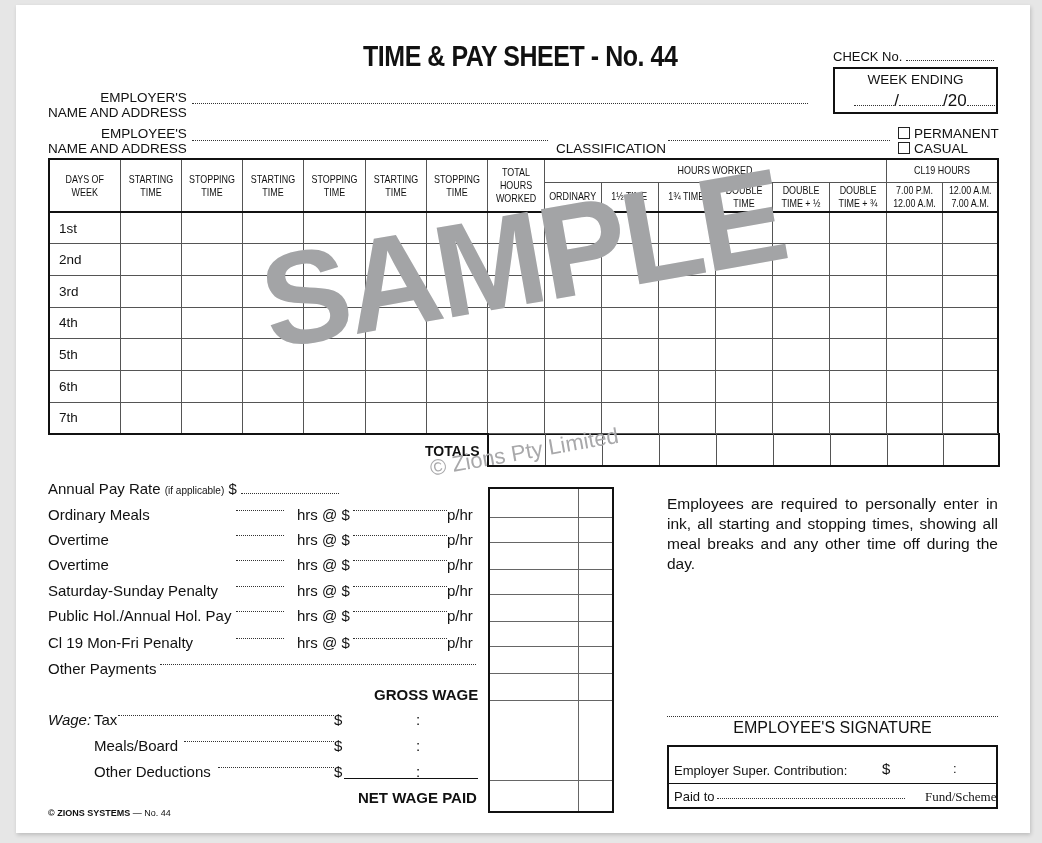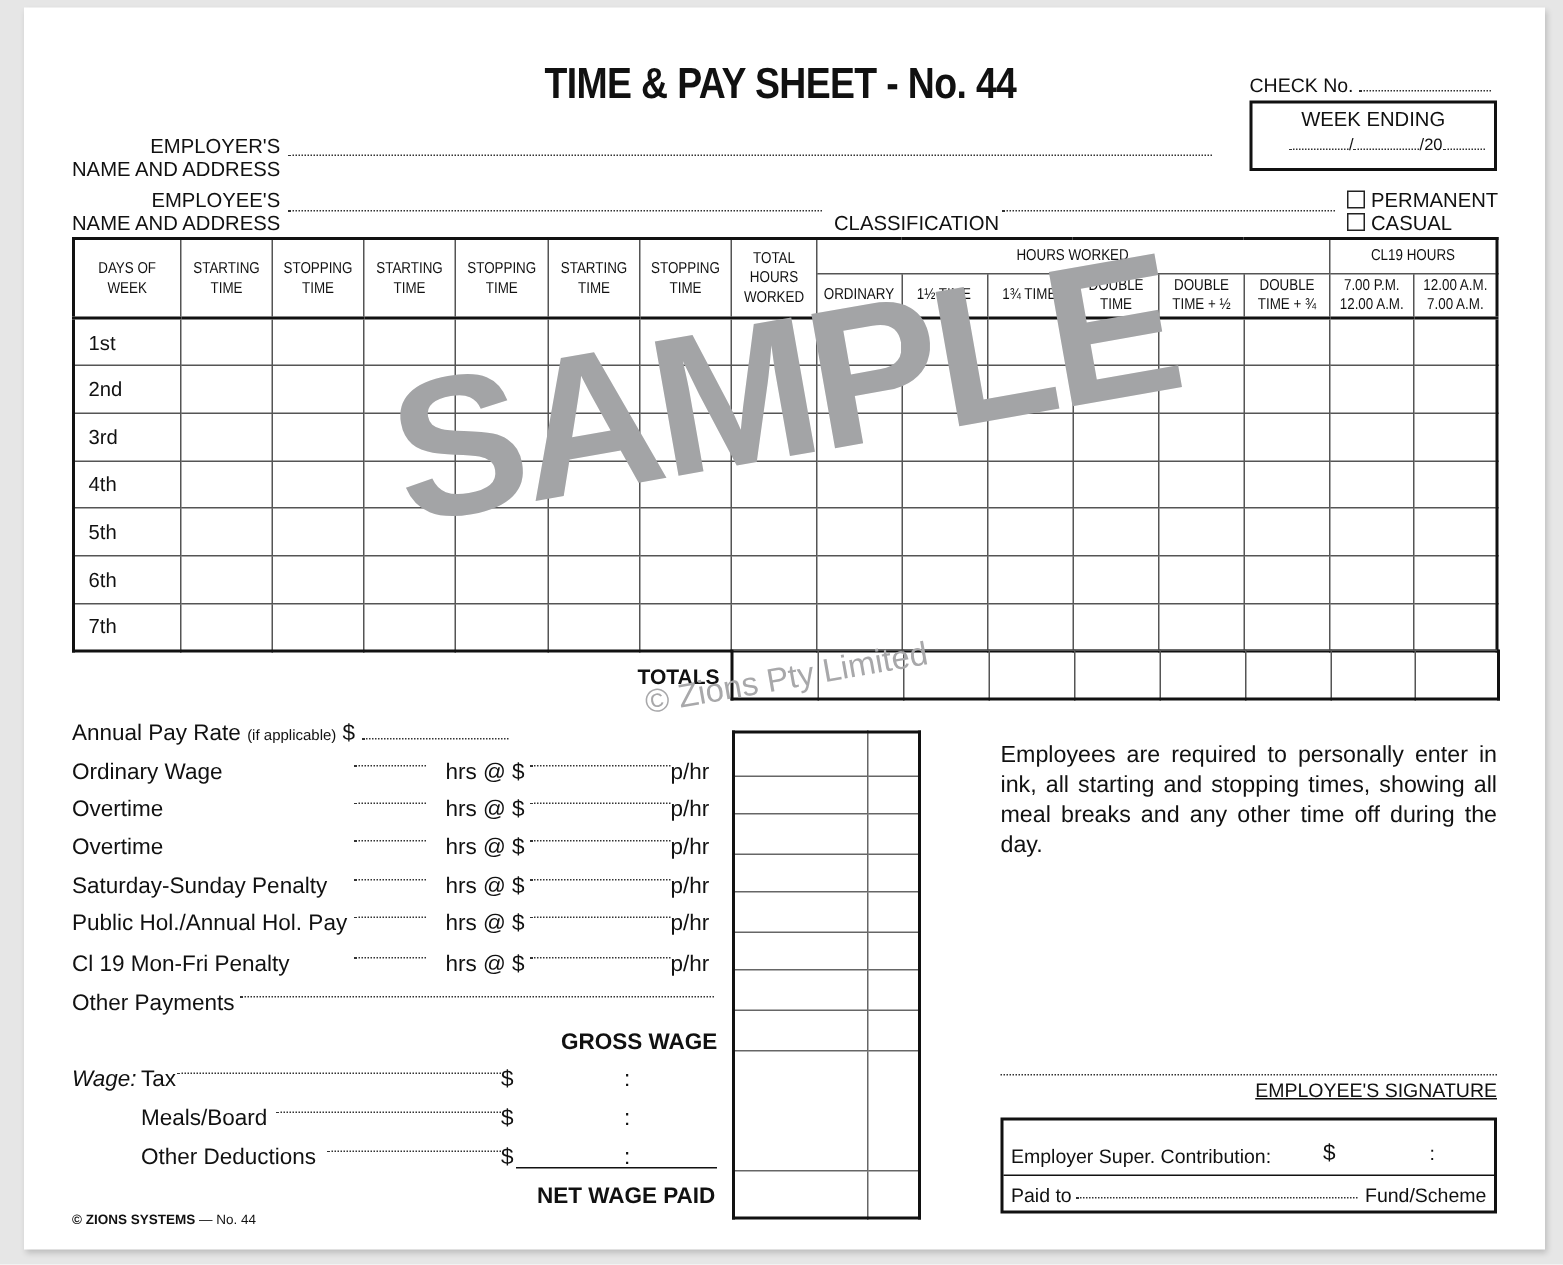--- a/index.html
+++ b/index.html
@@ -6,21 +6,21 @@
   html, body { width: 1042px; height: 843px; overflow: hidden; }
   body { background: #e6e6e6; font-family: "Liberation Sans", sans-serif; color: #111; position: relative; }
   .sheet { position: absolute; left: 16px; top: 5px; width: 1014px; height: 828px; background: #fff; box-shadow: 1px 2px 4px rgba(0,0,0,0.18); }
   .abs { position: absolute; }
   .title { left: 363px; top: 40px; font-size: 29px; font-weight: bold; letter-spacing: -0.5px; transform: scaleX(0.86); transform-origin: left top; white-space: nowrap; }
   .lbl { font-size: 13.5px; line-height: 15px; white-space: nowrap; text-align: right; }
   .dots { border-bottom: 1px dotted #333; display: inline-block; }
   .check-no { left: 833px; top: 49px; font-size: 13px; }
   .week-box { left: 833px; top: 67px; width: 165px; height: 47px; border: 2px solid #111; text-align: center; font-size: 13.5px; }
   .week-box .we-label { margin-top: 3px; display: block; }
-  .week-date { margin-top: 4px; font-size: 11px; padding-left: 18px; }
+  .week-date { margin-top: 4px; font-size: 17px; padding-left: 18px; }
   .cbox { display: inline-block; width: 12px; height: 12px; border: 1px solid #222; vertical-align: -1px; margin-right: 4px; }
 
   
   .grid { position: absolute; left: 48px; top: 158px; border-collapse: collapse; border: 2px solid #111; }
   .grid td, .grid th { border: 1px solid #555; padding: 0; font-weight: normal; }
   .grid th { font-size: 10.5px; line-height: 13px; text-align: center; vertical-align: middle; }
   .grid th span.cond { display: inline-block; transform: scaleX(0.85); }
   .grid tr.body td { height: 31.7px; }
   .grid td.day { font-size: 13.5px; padding-left: 9px; }
   .grid .thick-b { border-bottom: 2px solid #111; }
@@ -35,21 +35,21 @@
   
   .pay-line { font-size: 15px; white-space: nowrap; }
   .pay-line small { font-size: 10px; }
   .pay-grid { position: absolute; left: 488px; top: 487px; border-collapse: collapse; border: 2px solid #111; }
   .pay-grid td { border: 1px solid #666; }
   .pay-grid td.a { width: 89px; }
   .pay-grid td.b { width: 35px; }
   .bold { font-weight: bold; }
   .notice { left: 667px; top: 494px; width: 331px; font-size: 15.5px; line-height: 20px; text-align: justify; }
   .sig-line { left: 667px; top: 716px; width: 331px; border-top: 1px dotted #333; }
-  .sig-lbl { left: 667px; top: 719px; width: 331px; text-align: right; font-size: 13px; text-decoration: underline; }
+  .sig-lbl { left: 667px; top: 719px; width: 331px; text-align: center; font-size: 16px; }
   .super-box { left: 667px; top: 745px; width: 331px; height: 64px; border: 2px solid #111; font-size: 13px; }
   .super-box .r1 { height: 37px; border-bottom: 1px solid #111; padding: 16px 0 0 5px; position: relative; }
   .super-box .r2 { padding: 5px 0 0 5px; position: relative; }
   .footer { left: 48px; top: 808px; font-size: 9px; }
 </style>
 </head>
 <body>
 
 <div class="sheet"></div>
 
@@ -281,21 +281,21 @@
 <div class="abs wm2">© Zions Pty Limited</div>
 
 <div class="abs pay-line" style="left:48px;top:480px;">
   <span>Annual Pay Rate</span>
   <small>(if applicable)</small>
   <span>$</span>
   <span class="dots" style="width:98px;"></span>
 </div>
 
 <div class="abs pay-line" style="left:48px;top:506px;width:430px;">
-  <span>Ordinary Wage</span>
+  <span>Ordinary Meals</span>
   <span class="abs dots" style="left:188px;top:4px;width:48px;"></span>
   <span class="abs" style="left:249px;">hrs @ $</span>
   <span class="abs dots" style="left:305px;top:4px;width:94px;"></span>
   <span class="abs" style="left:399px;">p/hr</span>
 </div>
 <div class="abs pay-line" style="left:48px;top:531px;width:430px;">
   <span>Overtime</span>
   <span class="abs dots" style="left:188px;top:4px;width:48px;"></span>
   <span class="abs" style="left:249px;">hrs @ $</span>
   <span class="abs dots" style="left:305px;top:4px;width:94px;"></span>
@@ -411,19 +411,19 @@
 
 <div class="abs super-box">
   <div class="r1">
     <span>Employer Super. Contribution:</span>
     <span class="abs" style="left:213px;top:13px;font-size:15px;">$</span>
     <span class="abs" style="left:284px;top:14px;">:</span>
   </div>
   <div class="r2">
     <span>Paid to</span>
     <span class="abs dots" style="left:48px;top:14px;width:188px;"></span>
-    <span class="abs" style="left:241px;top:5px;">Fund/Scheme</span>
+    <span class="abs" style="left:256px;top:5px;font-family:Liberation Serif, serif;">Fund/Scheme</span>
   </div>
 </div>
 
 <div class="abs footer">
   <span class="bold">© ZIONS SYSTEMS</span><span> — No. 44</span>
 </div>
 
 </body></html>

